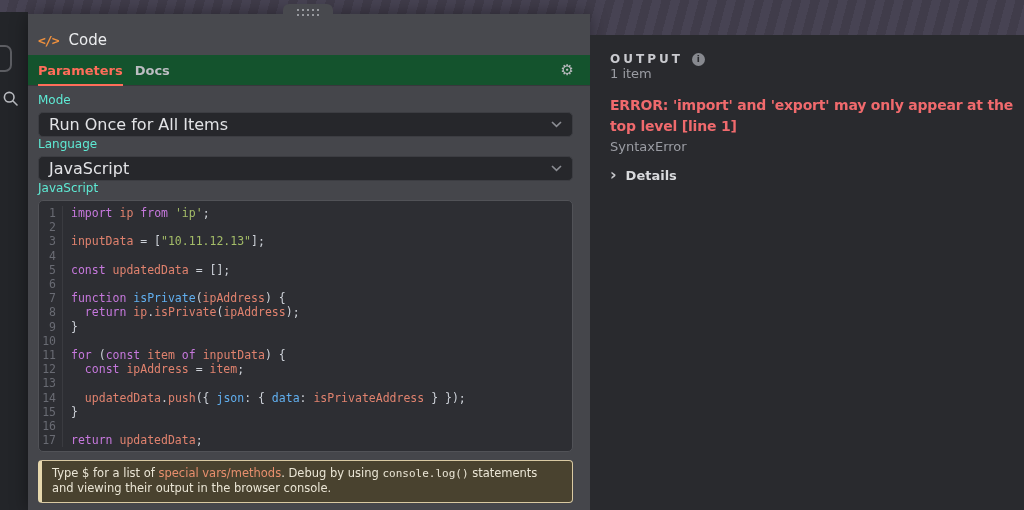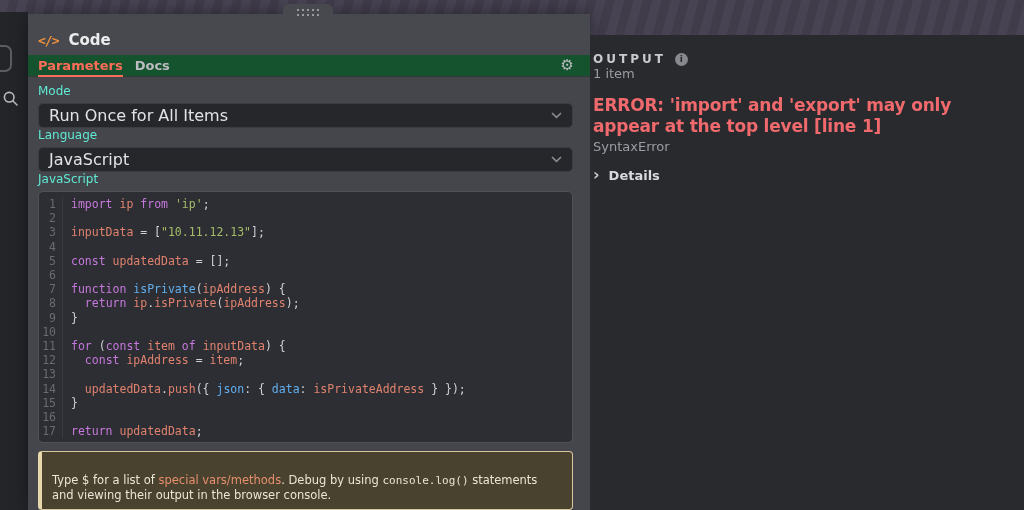--- a/index.html
+++ b/index.html
@@ -21,21 +21,21 @@
   .dialog { position:absolute; left:28px; top:14px; width:562px; height:496px;
     background:#45464b; border-radius:8px 8px 0 0; box-shadow:0 0 18px rgba(0,0,0,.4);
     display:flex; flex-direction:column; }
   .drag-tab { position:absolute; top:-10px; left:255px; width:50px; height:16px;
     background:#48494e; border-radius:6px 6px 0 0; display:flex; align-items:center; justify-content:center; }
   .dots { display:grid; grid-template-columns:repeat(5,2px); grid-template-rows:repeat(2,2px); gap:3px; }
   .dots i { background:#b2b4ba; border-radius:1px; }
 
   .dlg-header { display:flex; align-items:center; gap:10px; padding:17px 16px 6px 10px; background:#48494e; }
   .code-icon { color:#f0913e; font-family:"DejaVu Sans Mono",monospace; font-weight:700; font-size:13px; letter-spacing:-1px; }
-  .dlg-title { font-size:15px; font-weight:700; color:#ecedef; }
+  .dlg-title { font-size:15px; font-weight:400; color:#ecedef; }
 
   .tabs-row { display:flex; align-items:center; gap:12px; padding:0 16px 0 10px; height:31px;
     background:#14532d; border-bottom:1px solid #37383c; }
   .tab { position:relative; font-size:13px; font-weight:600; color:#bcbdc2; height:100%;
     display:flex; align-items:center; cursor:pointer; }
   .tab.active { color:#ff6d5a; }
   .tab.active::after { content:""; position:absolute; left:0; right:0; bottom:-1px; height:2px; background:#ff6d5a; }
   .gear { margin-left:auto; color:#b9babe; font-size:15px; line-height:1; cursor:pointer; }
 
   .dlg-body { flex:1; background:#45464b; padding:7px 17px 0 10px; }
@@ -51,32 +51,32 @@
   .cl { display:flex; white-space:pre; }
   .ln { flex:none; width:24px; text-align:right; color:#696b73; padding-right:6px;
     border-right:1px solid #3a3b40; margin-right:8px; }
   .kw { color:#c678dd;text-align:center; }
   .vr { color:#e0826e; }
   .st { color:#a4bd68; }
   .fn { color:#61afef; }
   .pl { color:#cdd1d8; }
 
   .hint { margin-top:8px; background:#49422f; border:1px solid #d9c9a2; border-left:4px solid #e7d8ae;
-    border-radius:4px; padding:21px 10px 6px 10px; font-size:11.5px; line-height:15px; color:#eae5d5; }
+    border-radius:4px; padding:5px 10px 6px 10px; font-size:11.5px; line-height:15px; color:#eae5d5; }
   .hint .lnk { color:#e88f6d; cursor:pointer; }
   .hint .cd { font-family:"DejaVu Sans Mono","Liberation Mono",monospace; font-size:11px; }
 
   
-  .output { position:absolute; left:590px; top:35px; right:0; bottom:0; background:#292a2e; padding:17px 10px 0 3px; }
+  .output { position:absolute; left:590px; top:35px; right:0; bottom:0; background:#292a2e; padding:17px 10px 0 20px; }
   .out-title-row { display:flex; align-items:center; gap:9px; }
   .out-title { font-size:12px; font-weight:700; letter-spacing:3px; color:#c9cacf; }
   .info-icon { width:13px; height:13px; border-radius:50%; background:#87898f; color:#292a2e;
     font-size:9px; font-weight:700; font-style:normal; display:flex; align-items:center; justify-content:center; }
   .out-count { font-size:13px; color:#9b9da4; }
-  .out-error { margin-top:14px; font-size:17px; font-weight:700; letter-spacing:-0.2px;
+  .out-error { margin-top:14px; font-size:14px; font-weight:700; letter-spacing:-0.2px;
     color:#f06a6d; line-height:21px; max-width:404px; }
   .out-type { margin-top:2px; font-size:13px; color:#9b9da4; }
   .out-details { margin-top:13px; display:flex; align-items:center; gap:9px;
     color:#d9dadd; font-size:13px; font-weight:600; cursor:pointer; }
   .chev { font-size:16px; line-height:1; font-weight:700; color:#c6c7cb; }
 </style>
 </head>
 <body>
 
 <div class="stage">

